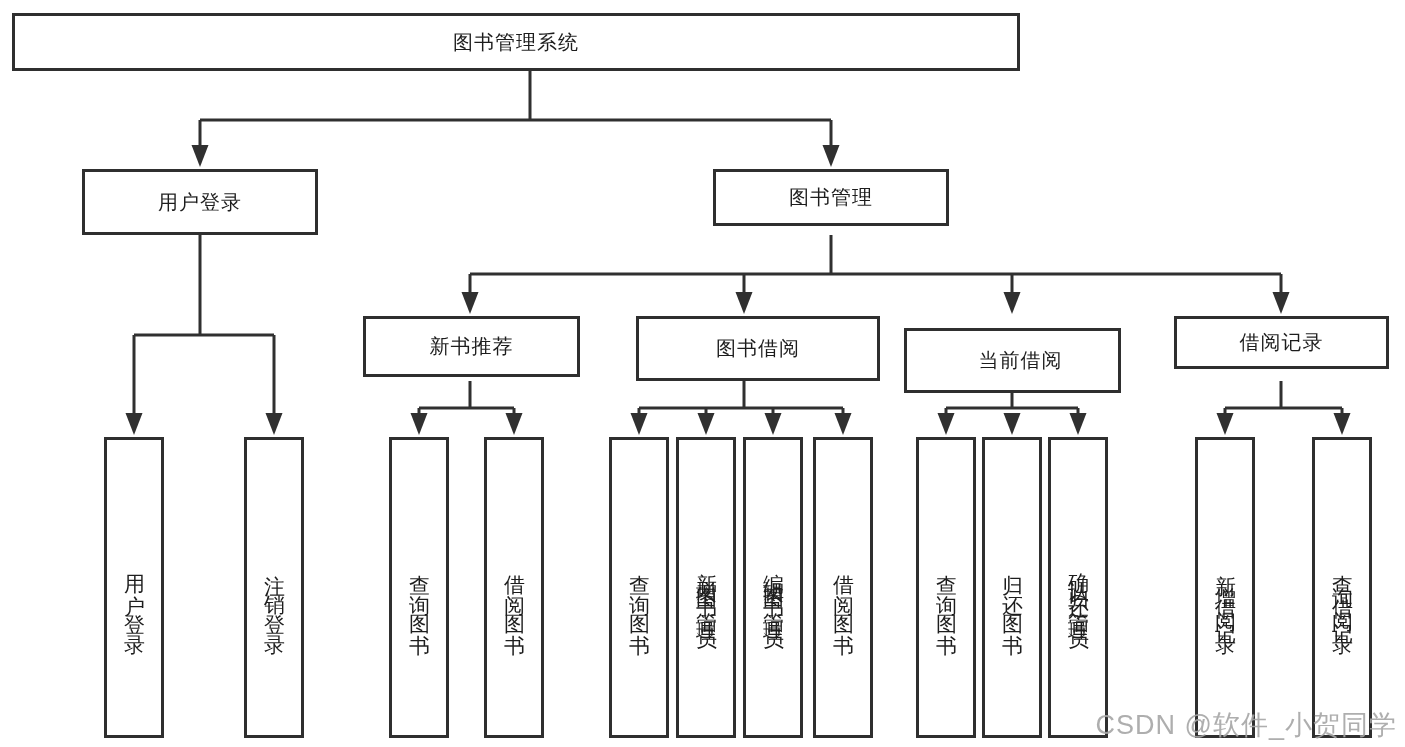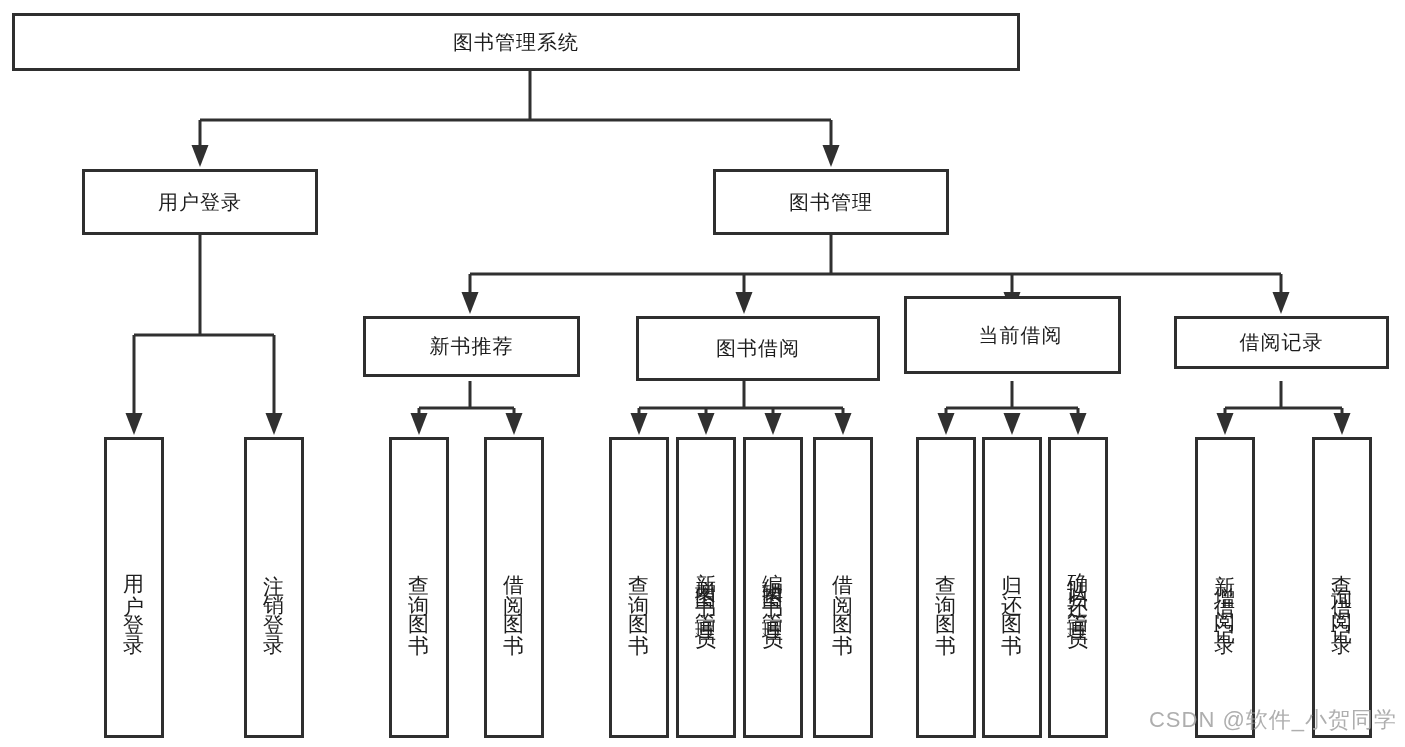--- a/index.html
+++ b/index.html
@@ -11,36 +11,37 @@
     overflow:hidden;
   }
   .wires{position:absolute;left:0;top:0;}
   .hbox,.vbox{
     position:absolute;
     box-sizing:border-box;
     border:3px solid #2f2f2f;
     background:#ffffff;
     display:flex;align-items:center;justify-content:center;
     color:#1d1d1d;
+    font-family:Liberation Serif, serif;
   }
   .hbox{font-size:20px;letter-spacing:1px;}
   .vbox{font-size:21px;}
   .vlabel{
     writing-mode:vertical-rl;
     text-orientation:mixed;
     line-height:1;
     white-space:nowrap;
   }
   .sp-wide{letter-spacing:20px;margin-bottom:-20px;}
   .sp-mid{letter-spacing:12px;margin-bottom:-12px;}
   .sp-narrow{letter-spacing:8px;margin-bottom:-8px;}
   .watermark{
     position:absolute;
-    right:8px;bottom:12px;
-    font-size:22px;
+    right:8px;bottom:4px;
+    font-size:27px;
     color:rgba(165,165,165,0.9);
     letter-spacing:1px;
     pointer-events:none;
   }
 </style>
 </head>
 <body>
 
 <div class="stage">
 
@@ -84,31 +85,31 @@
     </g>
   </svg>
 
   <div class="hbox" style="left:12px;top:13px;width:1008px;height:58px;">
     <span>图书管理系统</span>
   </div>
 
   <div class="hbox" style="left:82px;top:169px;width:236px;height:66px;">
     <span>用户登录</span>
   </div>
-  <div class="hbox" style="left:713px;top:169px;width:236px;height:66px;">
+  <div class="hbox" style="left:713px;top:169px;width:236px;height:57px;">
     <span>图书管理</span>
   </div>
 
   <div class="hbox" style="left:363px;top:316px;width:217px;height:61px;">
     <span>新书推荐</span>
   </div>
   <div class="hbox" style="left:636px;top:316px;width:244px;height:65px;">
     <span>图书借阅</span>
   </div>
-  <div class="hbox" style="left:904px;top:296px;width:217px;height:78px;padding-left:16px;">
+  <div class="hbox" style="left:904px;top:328px;width:217px;height:65px;padding-left:16px;">
     <span>当前借阅</span>
   </div>
   <div class="hbox" style="left:1174px;top:316px;width:215px;height:53px;">
     <span>借阅记录</span>
   </div>
 
   <div class="vbox" style="left:104px;top:437px;width:60px;height:301px;">
     <span class="vlabel sp-wide">用户登录</span>
   </div>
   <div class="vbox" style="left:244px;top:437px;width:60px;height:301px;">

